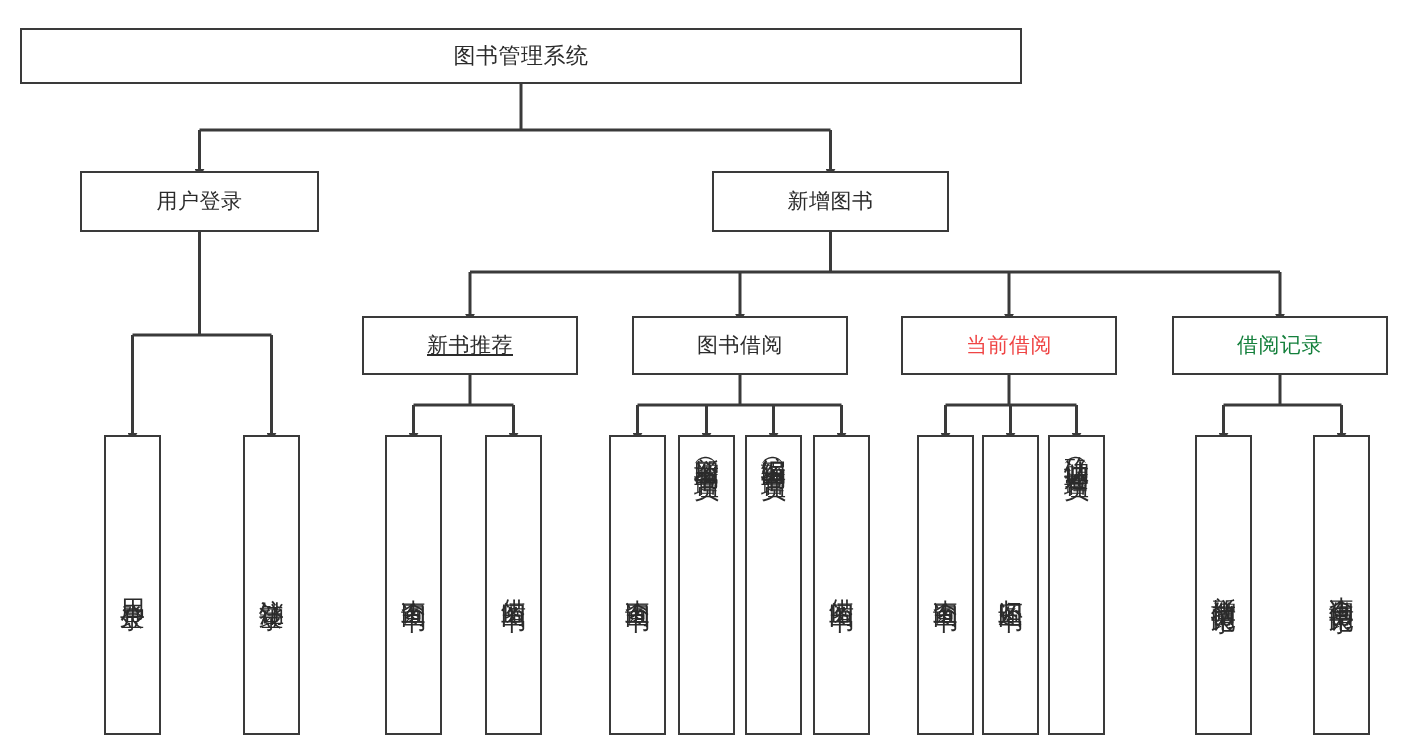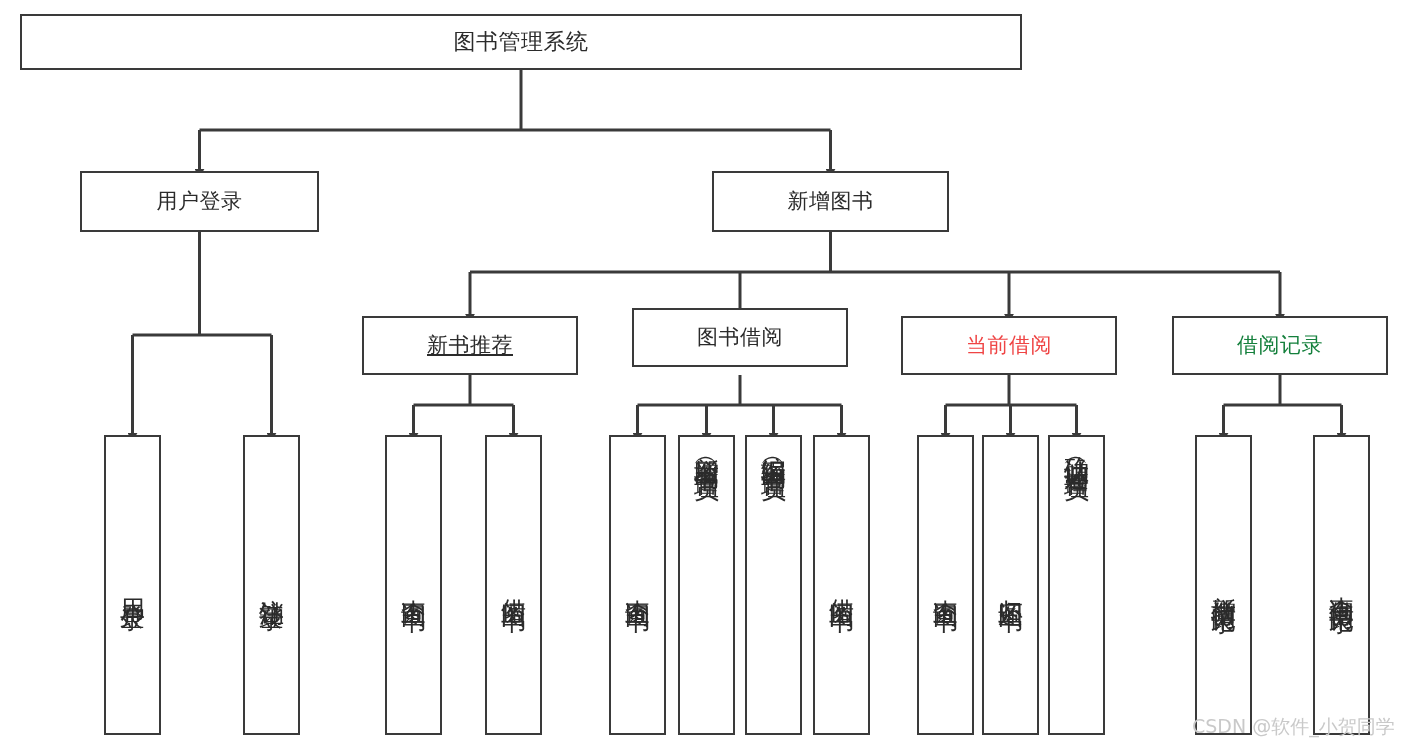--- a/index.html
+++ b/index.html
@@ -119,33 +119,33 @@
         <path d="M1010.5,405 L1010.5,434" marker-end="url(#arrowhead)"></path>
         <path d="M1076.5,405 L1076.5,434" marker-end="url(#arrowhead)"></path>
         <path d="M1280,375 L1280,405"></path>
         <path d="M1223.5,405 L1341.5,405"></path>
         <path d="M1223.5,405 L1223.5,434" marker-end="url(#arrowhead)"></path>
         <path d="M1341.5,405 L1341.5,434" marker-end="url(#arrowhead)"></path>
       </g>
   </svg>
 
   <div id="node-layer">
-      <div class="node horiz root" style="left: 20px; top: 14px; width: 1002px; height: 56px; border-color: rgb(58, 58, 58);">
+      <div class="node horiz root" style="left: 20px; top: 28px; width: 1002px; height: 56px; border-color: rgb(58, 58, 58);">
         <span class="node-label" style="color: rgb(43, 43, 43);">图书管理系统</span>
       </div>
       <div class="node horiz" style="left: 80px; top: 171px; width: 239px; height: 61px; border-color: rgb(58, 58, 58);">
         <span class="node-label" style="color: rgb(43, 43, 43);">用户登录</span>
       </div>
       <div class="node horiz" style="left: 712px; top: 171px; width: 237px; height: 61px; border-color: rgb(58, 58, 58);">
         <span class="node-label" style="color: rgb(43, 43, 43);">新增图书</span>
       </div>
       <div class="node horiz" style="left: 362px; top: 316px; width: 216px; height: 59px; border-color: rgb(58, 58, 58);">
         <span class="node-label" style="color: rgb(43, 43, 43); text-decoration: underline;">新书推荐</span>
       </div>
-      <div class="node horiz" style="left: 632px; top: 308px; width: 216px; height: 59px; border-color: rgb(58, 58, 58);">
+      <div class="node horiz" style="left: 632px; top: 316px; width: 216px; height: 59px; border-color: rgb(58, 58, 58);">
         <span class="node-label" style="color: rgb(43, 43, 43);">图书借阅</span>
       </div>
       <div class="node horiz" style="left: 901px; top: 316px; width: 216px; height: 59px; border-color: rgb(58, 58, 58);">
         <span class="node-label" style="color: #ef4444;">当前借阅</span>
       </div>
       <div class="node horiz" style="left: 1172px; top: 316px; width: 216px; height: 59px; border-color: rgb(58, 58, 58);">
         <span class="node-label" style="color: #15803d;">借阅记录</span>
       </div>
       <div class="node vert centered" style="left: 104px; top: 435px; width: 57px; height: 300px; border-color: rgb(58, 58, 58);">
         <span class="node-label" style="color: rgb(43, 43, 43);">用户登录</span>
@@ -181,14 +181,13 @@
         <span class="node-label" style="color: rgb(43, 43, 43);">确认归还（管理员）</span>
       </div>
       <div class="node vert centered" style="left: 1195px; top: 435px; width: 57px; height: 300px; border-color: rgb(58, 58, 58);">
         <span class="node-label" style="color: rgb(43, 43, 43);">新增借阅记录</span>
       </div>
       <div class="node vert centered" style="left: 1313px; top: 435px; width: 57px; height: 300px; border-color: rgb(58, 58, 58);">
         <span class="node-label" style="color: rgb(43, 43, 43);">查询借阅记录</span>
       </div>
     </div>
 
-  <div class="watermark" style="left: 1192px; top: 714px; color: rgb(201, 201, 201);">CSDN @软件_小贺同学</div>
 </div>
 
 </body></html>

